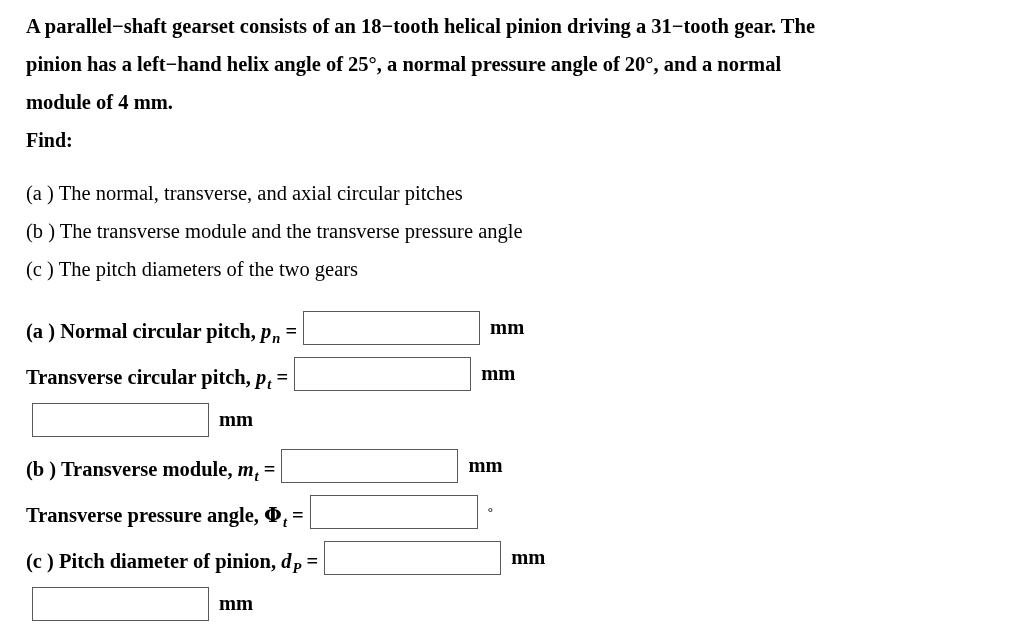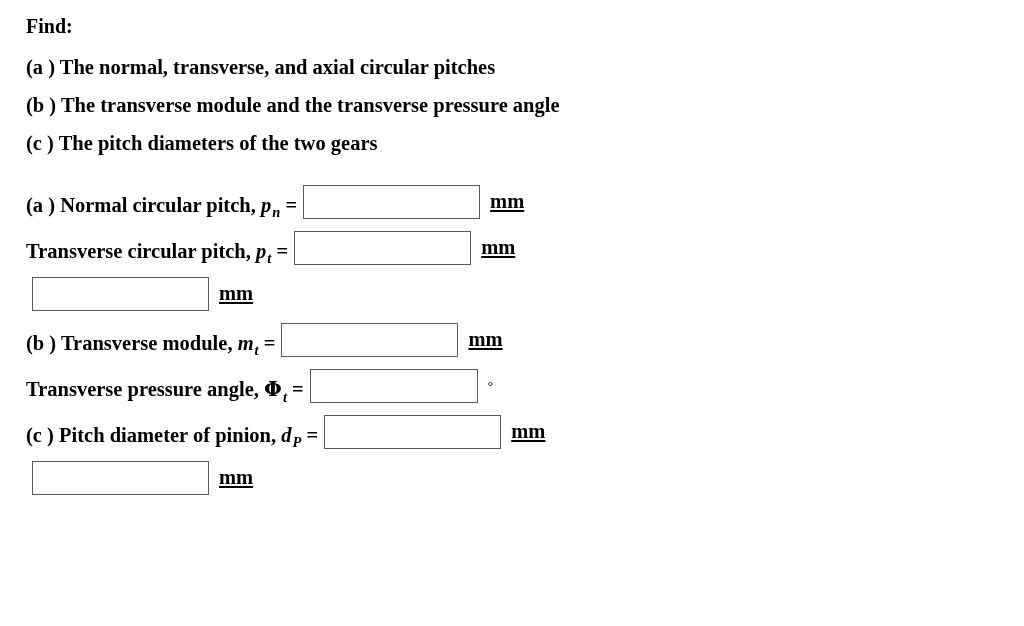--- a/index.html
+++ b/index.html
@@ -30,23 +30,23 @@
   .problem p {
     margin: 0;
   }
   .find-label {
     margin: 0 0 0 26px;
     font-size: 20px;
     font-weight: bold;
     line-height: 1.85;
   }
   .parts {
-    margin: 4px 0 0 26px;
+    margin: 16px 0 0 26px;
     font-size: 20.5px;
-    font-weight: bold;
+    font-weight: normal;
     line-height: 1.85;
   }
   .parts .part {
     margin: 0;
     white-space: nowrap;
   }
   .answers {
     margin: 16px 0 0 26px;
   }
   .ans-row {
@@ -68,21 +68,20 @@
     background: #ffffff;
     margin: 0 10px 0 6px;
     padding: 0 4px;
     font-family: "Liberation Serif", serif;
     font-size: 17px;
     outline: none;
   }
   .unit {
     font-size: 20.5px;
     font-weight: bold;
-    text-decoration: underline;
   }
   .deg-unit {
     font-size: 13px;
     font-weight: bold;
     vertical-align: super;
     line-height: 1;
   }
   i.var {
     font-style: italic;
   }
@@ -96,20 +95,25 @@
   .phi {
     font-family: "DejaVu Serif", serif;
     font-style: normal;
   }
 </style>
 </head>
 <body>
 
 <div class="page">
 
+  <div class="problem">
+    <p>A parallel−shaft gearset consists of an 18−tooth helical pinion driving a 31−tooth gear. The</p>
+    <p>pinion has a left−hand helix angle of 25°, a normal pressure angle of 20°, and a normal</p>
+    <p>module of 4 mm.</p>
+  </div>
 
   <div class="find-label">Find:</div>
 
   <div class="parts">
     <p class="part">(a ) The normal, transverse, and axial circular pitches</p>
     <p class="part">(b ) The transverse module and the transverse pressure angle</p>
     <p class="part">(c ) The pitch diameters of the two gears</p>
   </div>
 
   <div class="answers">

